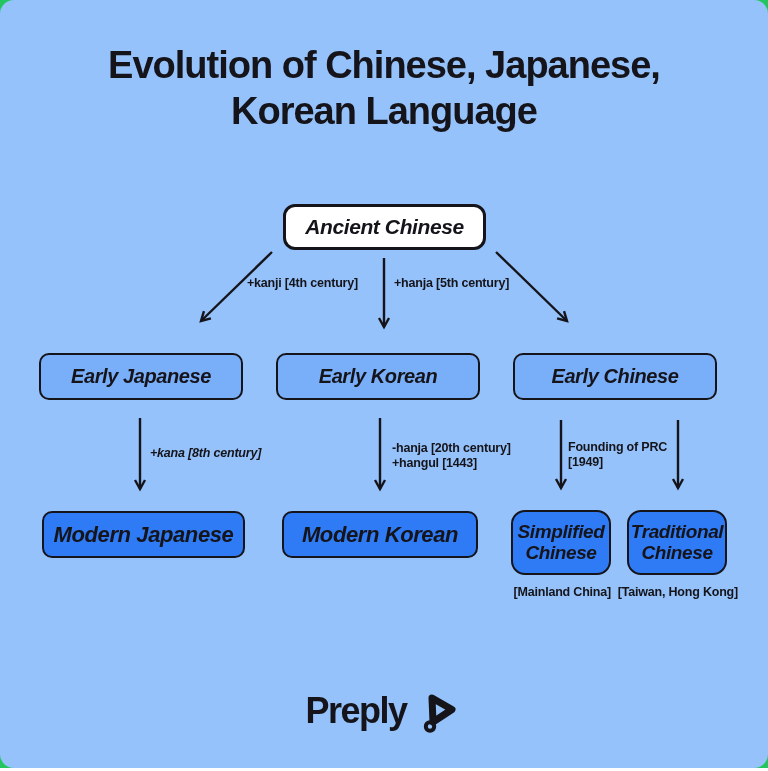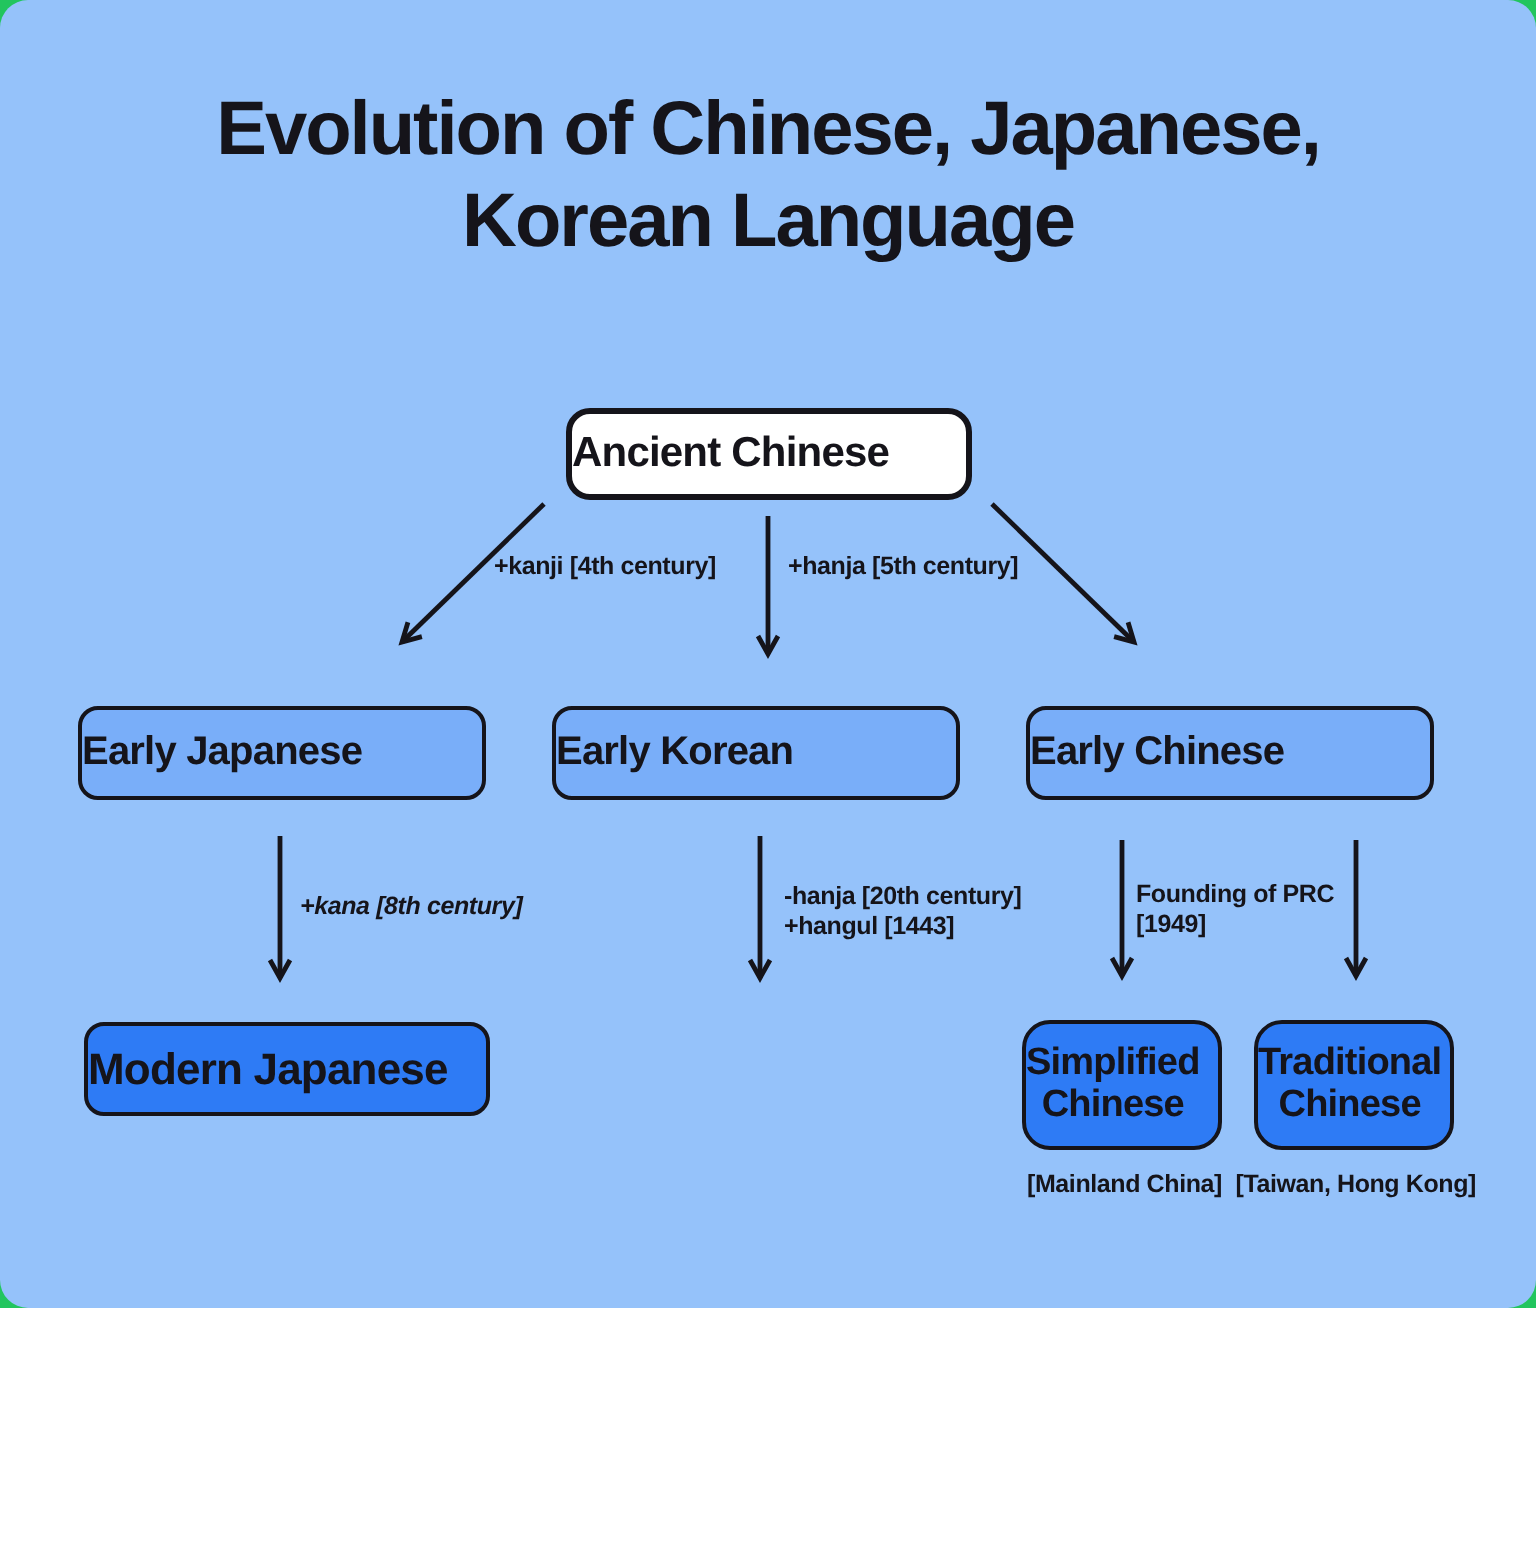--- a/index.html
+++ b/index.html
@@ -4,32 +4,32 @@
 <style>
   :root{
     --bg:#95C2FA;
     --node-light:#79AEF9;
     --node-bright:#2E7BF5;
     --node-white:#FFFFFF;
     --ink:#15141A;
   }
   *{margin:0;padding:0;box-sizing:border-box;}
   body{background:#fff;font-family:"Liberation Sans",sans-serif;}
-  .page{position:relative;width:768px;height:654px;background:#22c55e;}
+  .page{position:relative;width:768px;height:768px;background:#22c55e;}
   .canvas{position:absolute;inset:0;background:var(--bg);border-radius:14px;overflow:hidden;}
 
   .title{position:absolute;top:42px;left:0;width:100%;text-align:center;
     color:var(--ink);font-weight:800;font-size:38px;line-height:1.22;letter-spacing:-1px;}
   .title span{display:block;}
 
   .arrows{position:absolute;inset:0;pointer-events:none;}
 
-  .node{position:absolute;display:flex;align-items:center;justify-content:flex-start;
+  .node{position:absolute;display:flex;align-items:center;justify-content:center;
     text-align:center;color:var(--ink);font-weight:700;letter-spacing:-0.4px;
-    border:2.5px solid var(--ink);border-radius:10px;}
+    border:2.5px solid var(--ink);border-radius:10px;font-style:italic;}
   .node-root{left:283px;top:204px;width:203px;height:46px;background:var(--node-white);
     border-width:3px;border-radius:12px;font-size:21px;}
   .node-light{background:var(--node-light);font-size:20px;}
   .node-bright{background:var(--node-bright);}
   .node-early-jp{left:39px;top:353px;width:204px;height:47px;}
   .node-early-kr{left:276px;top:353px;width:204px;height:47px;}
   .node-early-cn{left:513px;top:353px;width:204px;height:47px;}
   .node-modern-jp{left:42px;top:511px;width:203px;height:47px;font-size:22px;}
   .node-modern-kr{left:282px;top:511px;width:196px;height:47px;font-size:22px;}
   .node-variant{top:510px;width:100px;height:65px;border-radius:14px;font-size:19px;line-height:1.1;}
@@ -113,20 +113,23 @@
       <span>+hangul [1443]</span>
     </div>
     <div class="edge-label lbl-prc">
       <span>Founding of PRC</span>
       <span>[1949]</span>
     </div>
 
     <div class="node node-bright node-modern-jp">
       <span>Modern Japanese</span>
     </div>
+    <div class="node node-bright node-modern-kr">
+      <span>Modern Korean</span>
+    </div>
 
     <div class="node node-bright node-variant node-simplified">
       <span class="two-line">
         <span>Simplified</span>
         <span>Chinese</span>
       </span>
     </div>
     <div class="node node-bright node-variant node-traditional">
       <span class="two-line">
         <span>Traditional</span>

